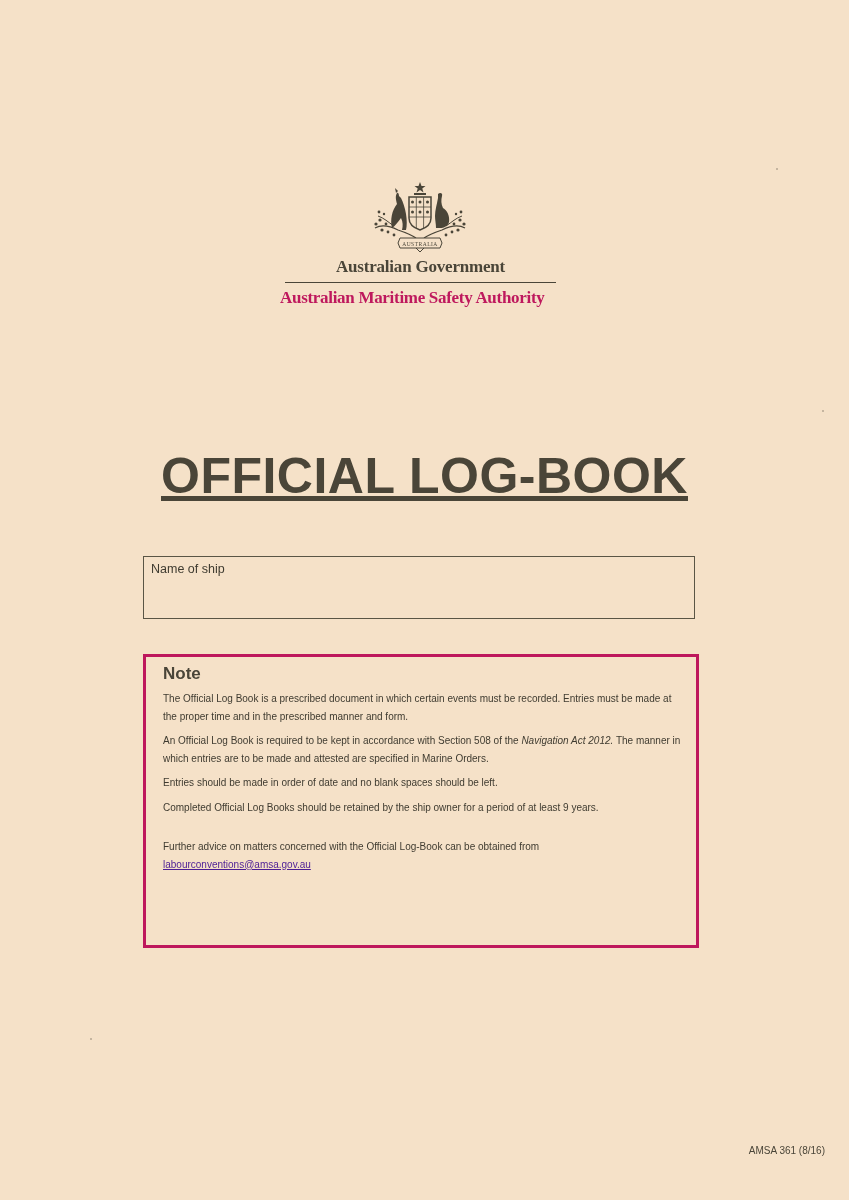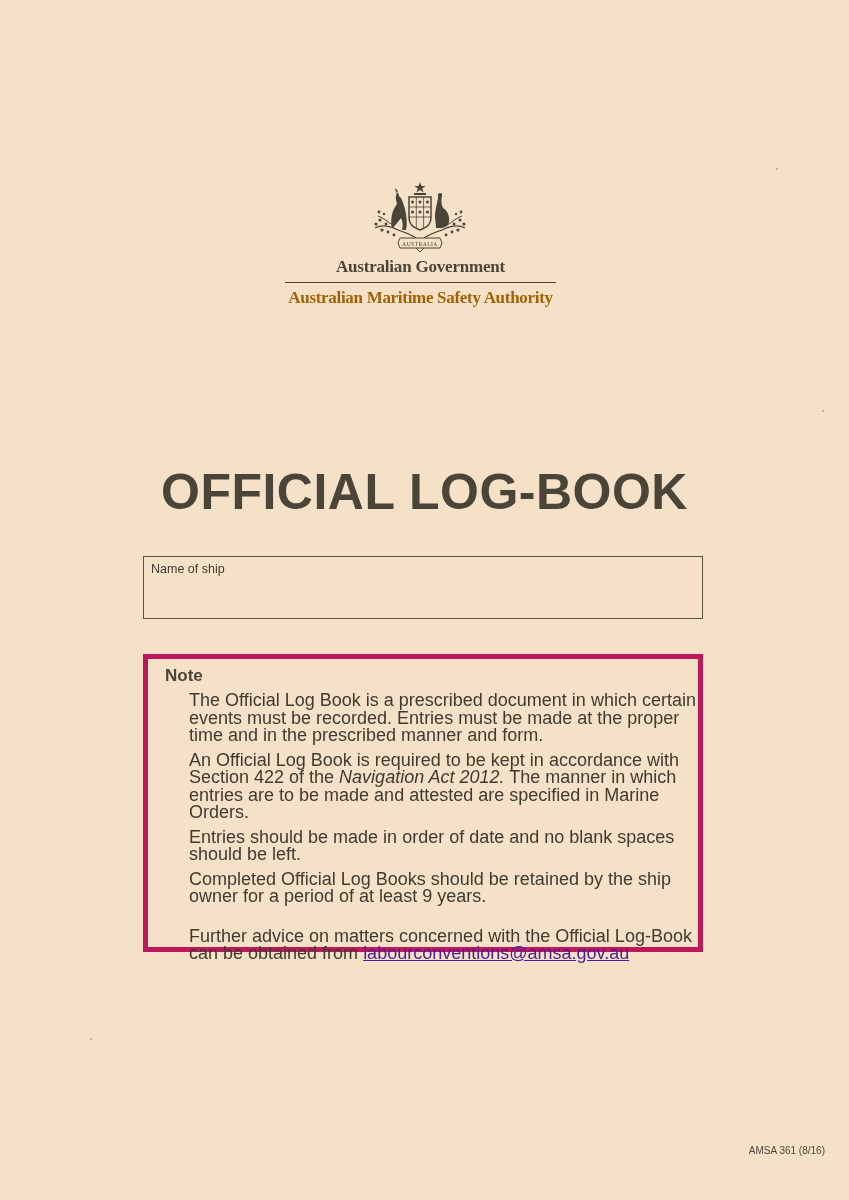--- a/index.html
+++ b/index.html
@@ -46,25 +46,25 @@
       top: 282px;
       width: 271px;
       height: 0;
       border-top: 1.5px solid #4a4538;
     }
     .agency-name {
       position: absolute;
       left: 280px;
       width: 281px;
       top: 288px;
-      text-align: center;
+      text-align: left;
       font-family: "Liberation Serif", serif;
       font-weight: bold;
       font-size: 17px;
-      color: #a16207;
+      color: #be185d;
       letter-spacing: -0.3px;
       white-space: nowrap;
     }
     .main-title {
       position: absolute;
       left: 0;
       right: 0;
       top: 446px;
       text-align: center;
       font-family: "Liberation Sans", sans-serif;
@@ -75,55 +75,53 @@
       line-height: 60px;
     }
     .ship-box {
       position: absolute;
       left: 143px;
       top: 556px;
       width: 550px;
       height: 61px;
       border: 1px solid #5a5545;
       box-sizing: content-box;
-      padding-left: 8px;
     }
     .ship-label {
       position: absolute;
       left: 7px;
       top: 5px;
       font-size: 12.5px;
       color: #3f3b30;
     }
     .note-box {
       position: absolute;
       left: 143px;
       top: 654px;
       width: 550px;
       height: 288px;
-      border: 5px solid #be185d;
+      border: 3px solid #be185d;
       box-sizing: content-box;
     }
     .note-title {
       position: absolute;
       left: 17px;
       top: 7px;
       font-weight: bold;
       font-size: 17px;
       color: #4a4538;
     }
     .note-body {
       position: absolute;
       left: 17px;
       top: 33px;
       width: 520px;
-      font-size: 18px;
+      font-size: 10px;
       line-height: 17.5px;
       color: #3f3b30;
-      margin-left: 24px;
     }
     .note-body p {
       margin: 0 0 7px 0;
     }
     .note-body p.spaced {
       margin-top: 22px;
     }
     .note-body em {
       font-style: italic;
     }
@@ -201,31 +199,31 @@
       <path d="M30,58 L70,58 L72,63 L70,68 L30,68 L28,63 Z" fill="#f5e1c8" stroke="#4a4538" stroke-width="1"></path>
       <text x="50" y="65.5" text-anchor="middle" font-size="5.5" font-family="Liberation Serif, serif" fill="#4a4538" letter-spacing="0.5">AUSTRALIA</text>
       <path d="M46,68 L50,72 L54,68" fill="none" stroke="#4a4538" stroke-width="1"></path>
     </svg>
   </div>
 
   <div class="gov-name">Australian Government</div>
   <div class="gov-rule"></div>
   <div class="agency-name">Australian Maritime Safety Authority</div>
 
-  <h1 class="main-title" style="margin:16px;">OFFICIAL LOG-BOOK</h1>
+  <h1 class="main-title" style="margin:0;text-decoration:underline;">OFFICIAL LOG-BOOK</h1>
 
   <div class="ship-box">
     <span class="ship-label">Name of ship</span>
   </div>
 
   <div class="note-box">
     <div class="note-title">Note</div>
     <div class="note-body">
       <p>The Official Log Book is a prescribed document in which certain events must be recorded. Entries must be made at the proper time and in the prescribed manner and form.</p>
-      <p><span>An Official Log Book is required to be kept in accordance with Section 422 of the </span><em>Navigation Act 2012.</em><span> The manner in which entries are to be made and attested are specified in Marine Orders.</span></p>
+      <p><span>An Official Log Book is required to be kept in accordance with Section 508 of the </span><em>Navigation Act 2012.</em><span> The manner in which entries are to be made and attested are specified in Marine Orders.</span></p>
       <p>Entries should be made in order of date and no blank spaces should be left.</p>
       <p>Completed Official Log Books should be retained by the ship owner for a period of at least 9 years.</p>
       <p class="spaced"><span>Further advice on matters concerned with the Official Log-Book can be obtained from </span><a>labourconventions@amsa.gov.au</a></p>
     </div>
   </div>
 
   <div class="form-code">AMSA 361 (8/16)</div>
 
   <div class="speck" style="left:776px;top:168px;"></div>
   <div class="speck" style="left:822px;top:410px;"></div>

